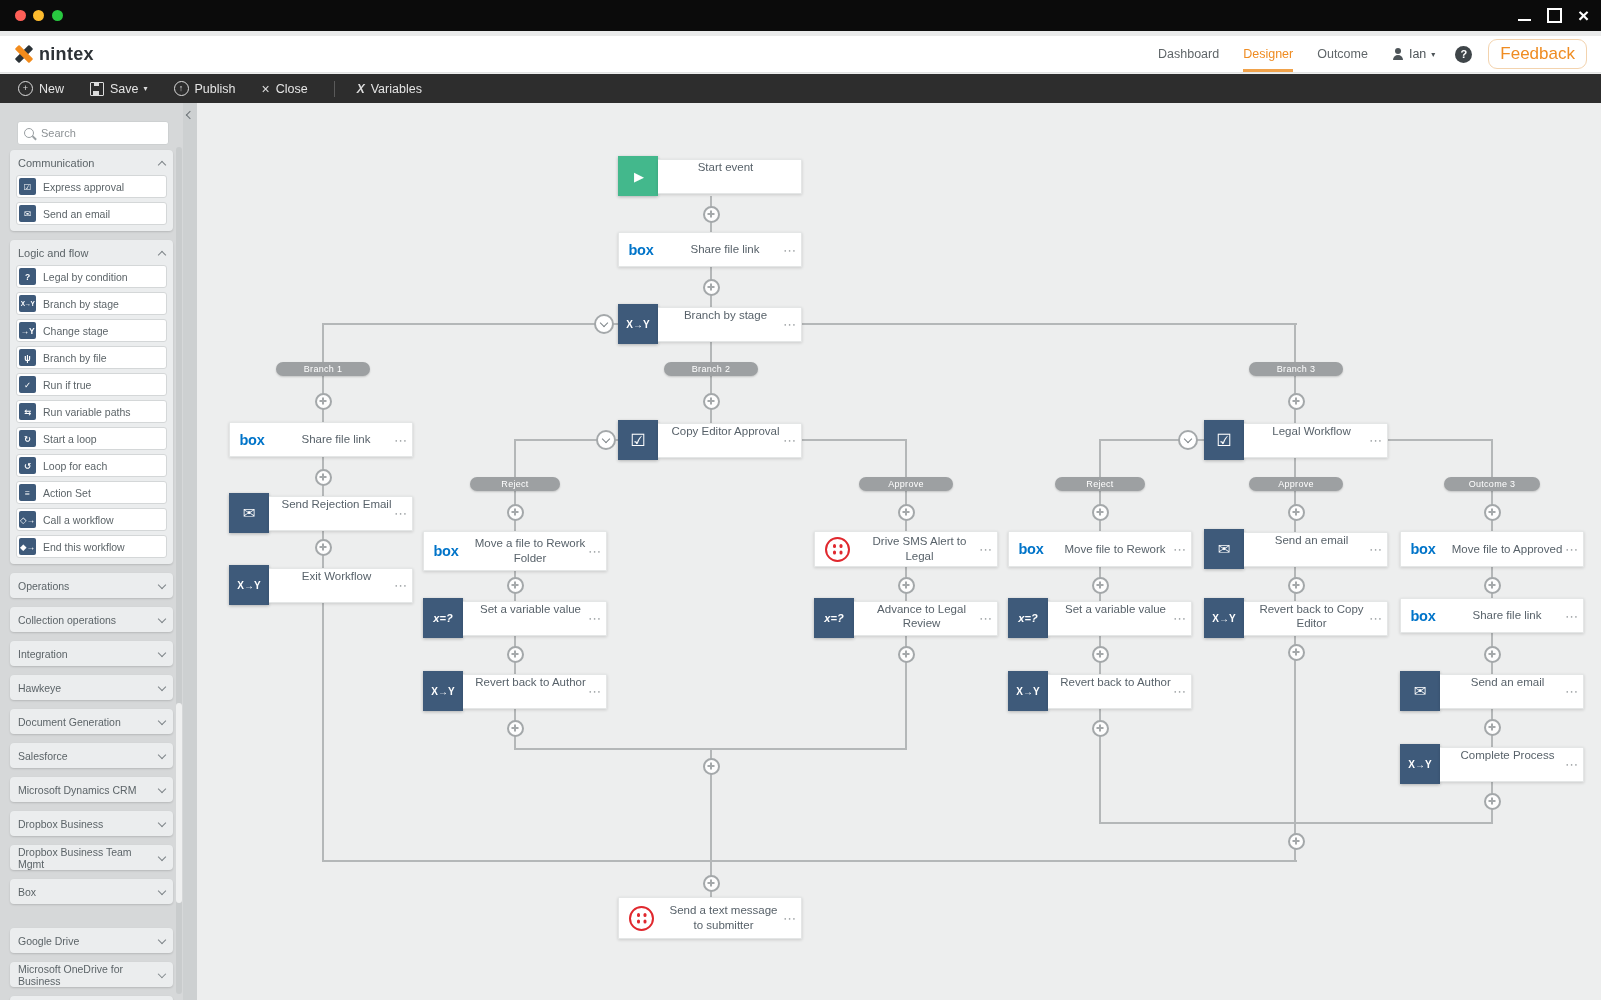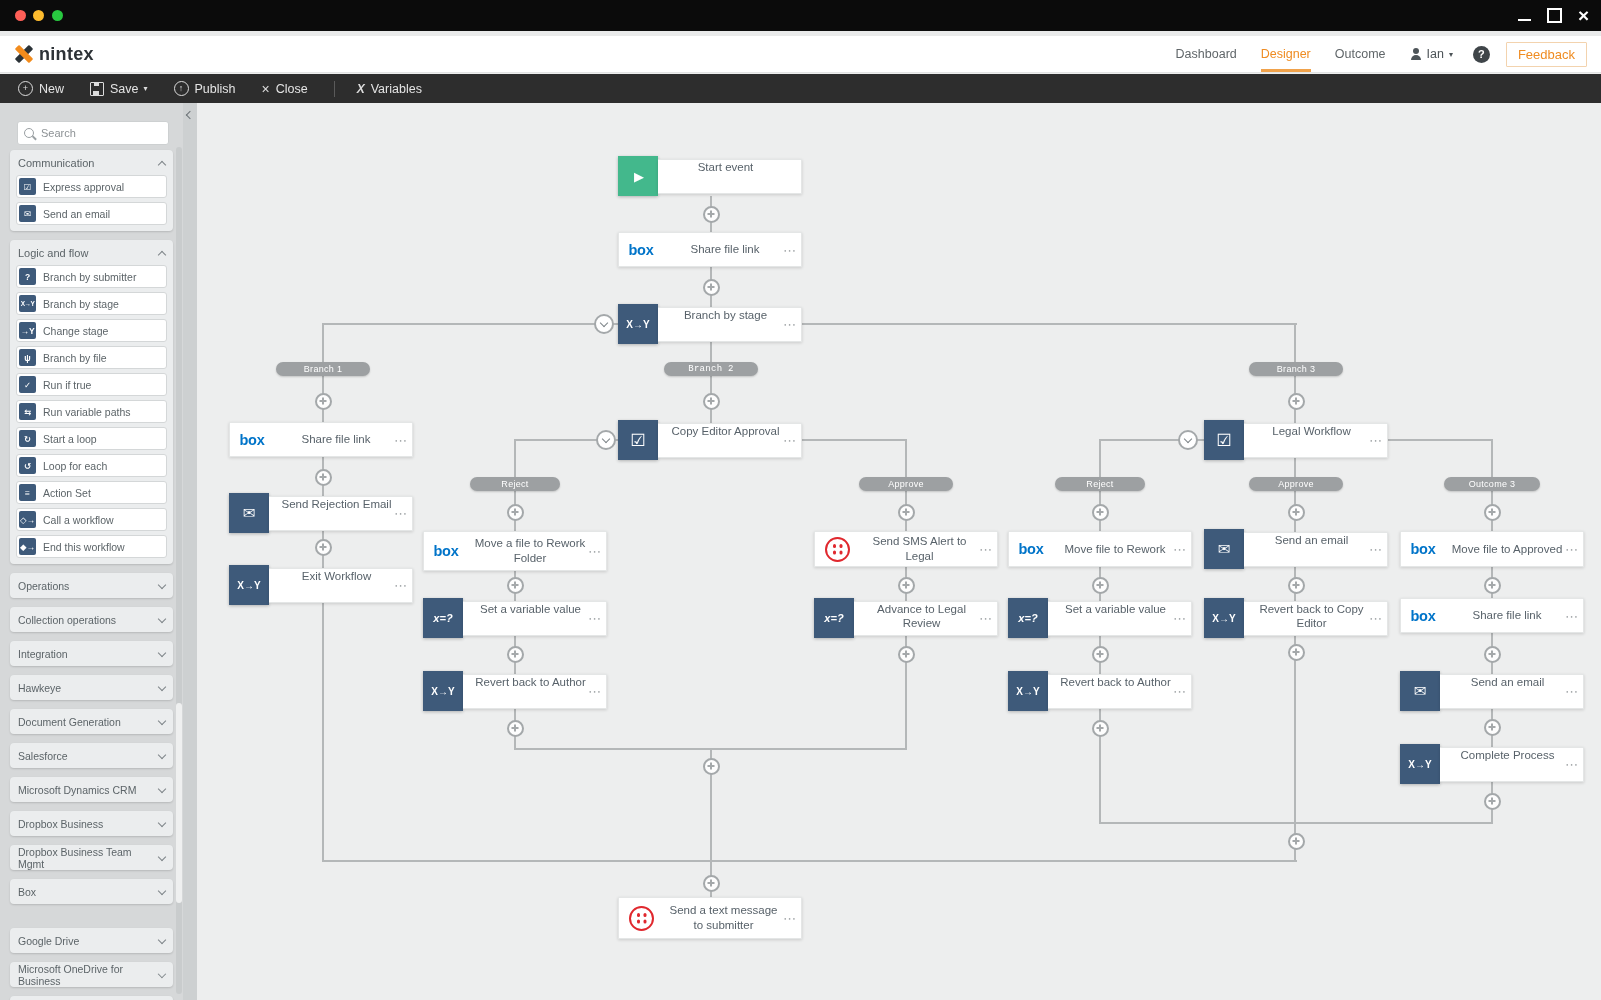--- a/index.html
+++ b/index.html
@@ -27,21 +27,21 @@
   #hdrnav{position:absolute;right:14px;top:0;height:36px;display:flex;align-items:center;}
   .nav-item{font-size:12.5px;color:#606669;height:36px;line-height:36px;margin-right:24px;box-sizing:border-box;}
   .nav-item.active{color:#ef8c22;border-bottom:3px solid #f0a24b;}
   #usermenu{display:flex;align-items:center;margin-right:20px;color:#4d5458;font-size:12.5px;}
   .person{width:12px;height:12px;position:relative;margin-right:5px;}
   .person::before{content:"";position:absolute;top:0;left:3px;width:6px;height:6px;border-radius:50%;background:#4d5458;}
   .person::after{content:"";position:absolute;bottom:0;left:1px;width:10px;height:5px;border-radius:5px 5px 0 0;background:#4d5458;}
   .caret{margin-left:5px;font-size:8px;color:#4d5458;}
   #helpbtn{width:17px;height:17px;border-radius:50%;background:#3f4549;color:#fff;font-size:11px;font-weight:bold;
            text-align:center;line-height:17px;margin-right:16px;}
-  #feedbackbtn{border:1px solid #f3d3ae;color:#ef8c22;font-size:13px;padding:4px 11px;border-radius:1px;background:#fff;}
+  #feedbackbtn{border:1px solid #f3d3ae;color:#ef8c22;font-size:17px;padding:4px 11px;border-radius:9px;background:#fff;}
 
   
   #toolbar{position:absolute;top:74px;left:0;right:0;height:29px;background:#2d2d2d;z-index:6;
            display:flex;align-items:center;color:#e4e4e4;font-size:12.5px;padding-left:18px;}
   .titem{display:flex;align-items:center;margin-right:26px;}
   .ticon{margin-right:6px;display:inline-flex;align-items:center;justify-content:center;}
   .i-circ{width:13px;height:13px;border:1.5px solid #dcdcdc;border-radius:50%;font-size:9px;line-height:13px;text-align:center;color:#dcdcdc;}
   .i-save{width:12px;height:12px;border:1.5px solid #dcdcdc;position:relative;border-radius:1px;}
   .i-save::before{content:"";position:absolute;top:-.5px;left:2.5px;width:5px;height:3.5px;background:#dcdcdc;}
   .i-save::after{content:"";position:absolute;bottom:0;left:2px;width:6px;height:4px;background:#dcdcdc;}
@@ -174,21 +174,21 @@
     <div class="seg" style="left: 514px; top: 748px; width: 393px; height: 2px;"></div>
     <div class="seg" style="left: 710px; top: 748px; width: 2px; height: 151px;"></div>
     <div class="seg" style="left: 1294px; top: 324px; width: 2px; height: 499px;"></div>
     <div class="seg" style="left: 1099px; top: 439px; width: 394px; height: 2px;"></div>
     <div class="seg" style="left: 1099px; top: 440px; width: 2px; height: 383px;"></div>
     <div class="seg" style="left: 1491px; top: 440px; width: 2px; height: 383px;"></div>
     <div class="seg" style="left: 1099px; top: 822px; width: 394px; height: 2px;"></div>
     <div class="seg" style="left: 1294px; top: 822px; width: 2px; height: 39px;"></div>
     <div class="seg" style="left: 322px; top: 860px; width: 975px; height: 2px;"></div>
     <div class="pill" style="left: 276px; top: 362px; width: 94px;">Branch 1</div>
-    <div class="pill" style="left: 664px; top: 362px; width: 94px; font-family: Liberation Mono, monospace;">Branch 2</div>
+    <div class="pill" style="left: 664px; top: 362px; width: 94px;">Branch 2</div>
     <div class="pill" style="left: 1249px; top: 362px; width: 94px;">Branch 3</div>
     <div class="pill" style="left: 470px; top: 477px; width: 90px;">Reject</div>
     <div class="pill" style="left: 859px; top: 477px; width: 94px;">Approve</div>
     <div class="pill" style="left: 1055px; top: 477px; width: 90px;">Reject</div>
     <div class="pill" style="left: 1249px; top: 477px; width: 94px;">Approve</div>
     <div class="pill" style="left: 1444px; top: 477px; width: 96px;">Outcome 3</div>
     <div class="node dark" style="left: 618px; top: 156px; width: 184px; height: 40px;">
       <div class="nicon ic-start">
         <div class="g-play">▶</div>
       </div>
@@ -262,21 +262,21 @@
       </div>
       <div class="nbar">
         <div class="nlabel">Revert back to Author</div>
         <div class="nell">⋯</div>
       </div>
     </div>
     <div class="node flat" style="left: 814px; top: 531px; width: 184px; height: 36px;">
       <div class="twring">
         <div class="twdots"></div>
       </div>
-      <div class="nlabel">Send SMS Alert to Legal</div>
+      <div class="nlabel">Drive SMS Alert to Legal</div>
       <div class="nell">⋯</div>
     </div>
     <div class="node dark" style="left: 814px; top: 598px; width: 184px; height: 40px;">
       <div class="nicon ic-navy">
         <div class="g-var">x=?</div>
       </div>
       <div class="nbar">
         <div class="nlabel">Advance to Legal Review</div>
         <div class="nell">⋯</div>
       </div>
@@ -426,21 +426,21 @@
           <div class="slbl">Send an email</div>
         </div>
       </div>
       <div class="scard">
         <div class="shead">
           <div>Logic and flow</div>
           <div class="chev up"></div>
         </div>
         <div class="sitem">
           <div class="sicon">?</div>
-          <div class="slbl">Branch by submitter</div>
+          <div class="slbl">Legal by condition</div>
         </div>
         <div class="sitem">
           <div class="sicon tiny">X→Y</div>
           <div class="slbl">Branch by stage</div>
         </div>
         <div class="sitem">
           <div class="sicon">→Y</div>
           <div class="slbl">Change stage</div>
         </div>
         <div class="sitem">

